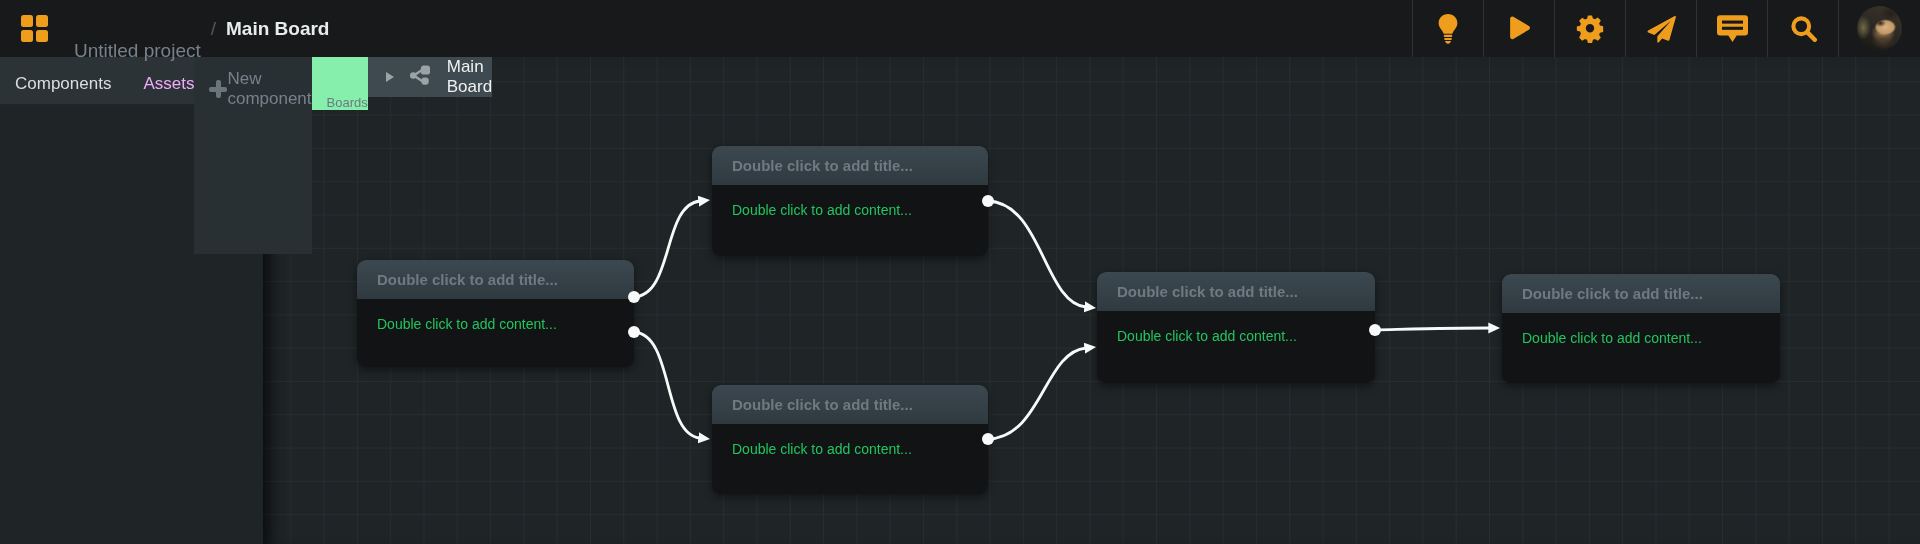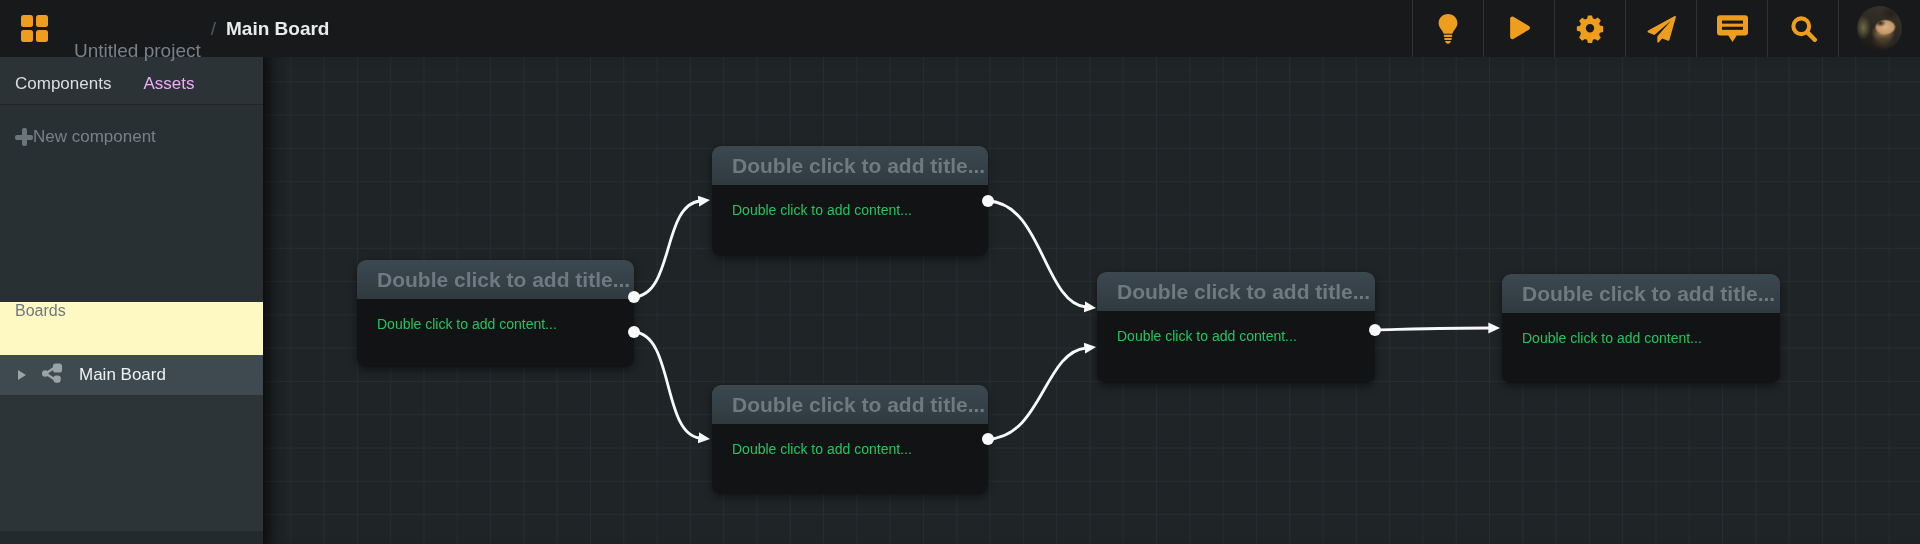--- a/index.html
+++ b/index.html
@@ -29,36 +29,36 @@
       radial-gradient(ellipse 16px 10px at 58% 78%, #4a3a28 0%, rgba(0,0,0,0) 75%),
       radial-gradient(ellipse 15px 11px at 63% 47%, #d9b183 0%, #c59a69 55%, rgba(0,0,0,0) 72%),
       radial-gradient(ellipse 16px 14px at 58% 60%, #b98e5e 0%, rgba(0,0,0,0) 75%),
       radial-gradient(ellipse 14px 9px at 74% 16%, #241f19 0%, rgba(0,0,0,0) 80%),
       radial-gradient(ellipse 10px 16px at 14% 48%, #6f6a47 0%, rgba(0,0,0,0) 75%),
       linear-gradient(205deg, #3b362c 0%, #2a2722 55%, #17150f 100%);
   }
 
   
   .sidebar { position:absolute; left:0; top:57px; width:263px; height:487px;
-             display:flex; flex-direction:column; z-index:5;
+             display:flex; z-index:5;
              box-shadow:6px 0 14px rgba(0,0,0,.35); }
   .side-tabs { height:48px; background:#2c3337; display:flex; align-items:center;
                padding:6px 0 0 15px; gap:32px; border-bottom:1px solid #20262a; }
   .tab { font-size:17px; cursor:pointer; }
   .tab.active { color:#dadedf; }
   .tab.inactive { color:#f0abfc; }
   .comp-body { height:197px; background:#293034; padding-top:12px; }
   .side-row { height:40px; display:flex; align-items:center; padding-left:15px; 
               cursor:pointer; font-size:17px; color:#76828a; }
   .plus { position:relative; width:18px; height:18px; flex:0 0 18px; }
   .plus::before, .plus::after { content:""; position:absolute; background:#6b767b; border-radius:2px; }
   .plus::before { left:7px; top:0; width:5px; height:18px; }
   .plus::after  { left:0; top:7px; width:18px; height:5px; }
-  .boards-header { height:53px; background:#fef9c3; display:flex; align-items:flex-start;
-                   padding-left:15px; font-size:16px; color:#6c7980; }
+  .boards-header { height:53px; background:#86efac; display:flex; align-items:flex-end;
+                   padding-left:15px; font-size:13px; color:#6c7980; }
   .board-row { height:40px; background:#3e4a4f; display:flex; align-items:center;
                padding-left:18px; cursor:pointer; }
   .caret { width:0; height:0; border-left:8px solid #9aa4a7; border-top:5.5px solid transparent;
            border-bottom:5.5px solid transparent; margin-right:14px; }
   .board-icon { margin-right:16px; }
   .board-label { font-size:17px; color:#eff2f2; }
   .boards-body { flex:1; background:#2c3438; padding-top:12px; display:flex; flex-direction:column; }
   .side-footer { height:13px; background:#232a2d; margin-top:auto; }
 
   
@@ -68,21 +68,21 @@
               linear-gradient(to right, #272d30 1px, transparent 1px),
               linear-gradient(to bottom, #272d30 1px, transparent 1px);
             background-size:33.3px 33.3px; background-position:-6px -9px;
             box-shadow:inset 14px 0 16px -10px rgba(0,0,0,.55); }
 
   
   .node { position:absolute; border-radius:9px; overflow:hidden; background:#111315;
           box-shadow:0 3px 8px rgba(0,0,0,.45); z-index:2; cursor:pointer; }
   .node-title { height:39px; background:linear-gradient(#3c4850,#2f3940);
                 display:flex; align-items:center; padding-left:20px;
-                font-size:21px; font-weight:600; color:#6e7a82; }
+                font-size:15px; font-weight:600; color:#6e7a82; }
   .node-content { padding:17px 20px 0 20px; font-size:14px; color:#22c55e; }
 
   .wires { position:absolute; left:0; top:0; width:1920px; height:544px; z-index:4;
            pointer-events:none; }
 </style>
 </head>
 <body>
 
 <div class="topbar">
   <div class="logo-grid">

